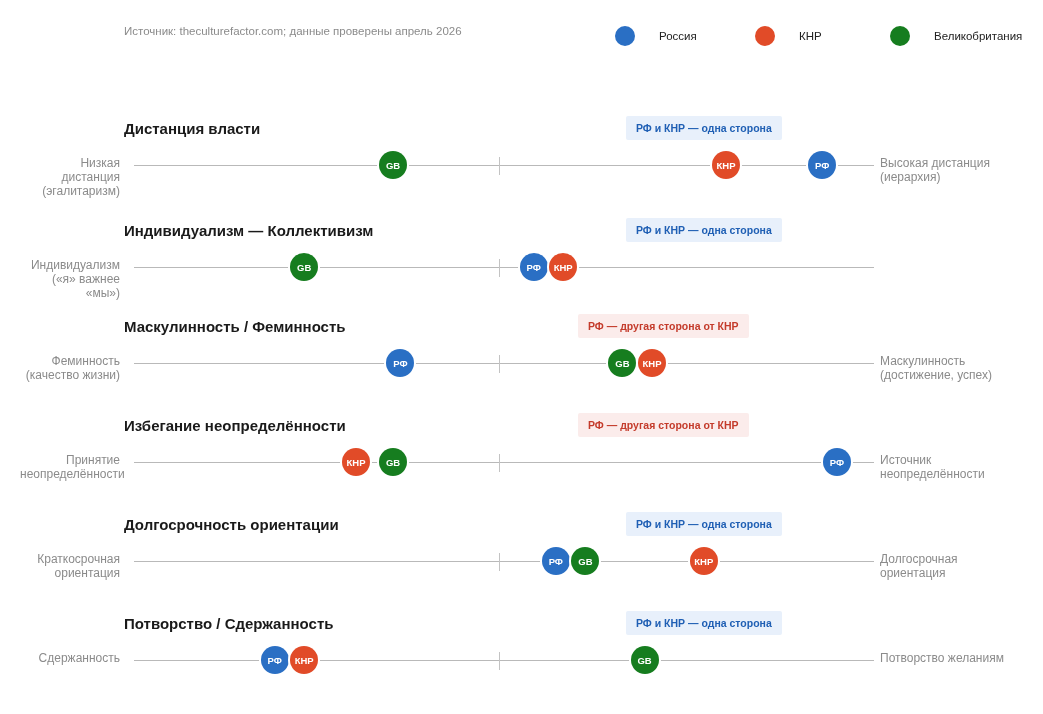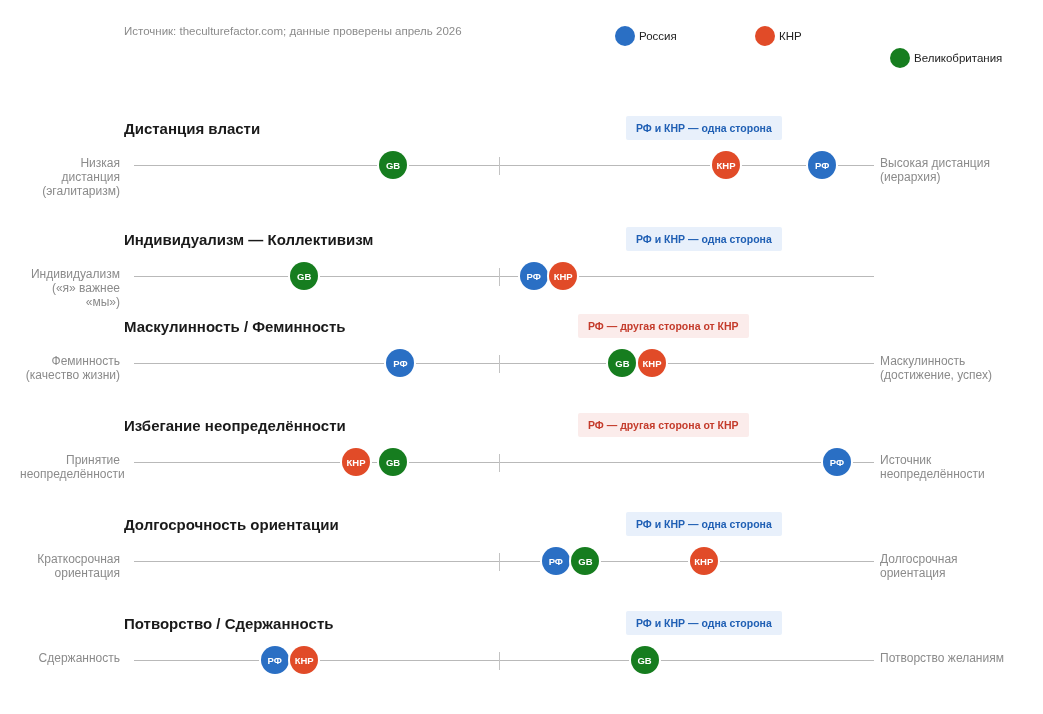--- a/index.html
+++ b/index.html
@@ -17,21 +17,21 @@
   .header{position:absolute;left:124px;top:18px;}
   .title{
     font-size:19px;font-weight:bold;color:#1a1a1a;letter-spacing:.1px;
     margin:0;
   }
   .subtitle{
     font-size:11.5px;color:#8b8b8b;margin-top:7px;
   }
 
   .legend{position:absolute;top:26px;left:615px;width:420px;height:24px;}
-  .legend-item{position:absolute;display:flex;align-items:center;gap:4px;}
+  .legend-item{position:absolute;display:flex;align-items:center;gap:24px;}
   .legend-dot{
     width:20px;height:20px;border-radius:50%;
     display:inline-block;
   }
   .legend-label{font-size:11.5px;color:#222;}
 
   
   .dim{position:absolute;left:0;width:1043px;}
   .dim-title{
     position:absolute;left:124px;top:0;
@@ -80,21 +80,21 @@
 
   <div class="legend">
       <div class="legend-item" style="left: 0px; top: 0px;">
         <span class="legend-dot" style="background: rgb(42, 111, 196);"></span>
         <span class="legend-label">Россия</span>
       </div>
       <div class="legend-item" style="left: 140px; top: 0px;">
         <span class="legend-dot" style="background: rgb(225, 75, 40);"></span>
         <span class="legend-label">КНР</span>
       </div>
-      <div class="legend-item" style="left: 275px; top: 0px; margin-top: 22px;">
+      <div class="legend-item" style="left: 275px; top: 0px;">
         <span class="legend-dot" style="background: rgb(22, 125, 31);"></span>
         <span class="legend-label">Великобритания</span>
       </div>
     </div>
 
   <div id="dims">
       <div class="dim" style="top: 120px; height: 90px;">
         <div class="dim-title">Дистанция власти</div>
         <div class="flag same" style="left: 578px;">РФ и КНР — одна сторона</div>
         <div class="axis"></div>
@@ -104,21 +104,21 @@
           <div>(эгалитаризм)</div>
         </div>
         <div class="lab lab-right">
           <div>Высокая дистанция</div>
           <div>(иерархия)</div>
         </div>
         <div class="marker" style="left: 379px; background: rgb(22, 125, 31);">GB</div>
         <div class="marker" style="left: 712px; background: rgb(225, 75, 40);">КНР</div>
         <div class="marker" style="left: 808.2px; background: rgb(42, 111, 196);">РФ</div>
       </div>
-      <div class="dim" style="top: 231px; height: 90px;">
+      <div class="dim" style="top: 222px; height: 90px;">
         <div class="dim-title">Индивидуализм — Коллективизм</div>
         <div class="flag same" style="left: 578px;">РФ и КНР — одна сторона</div>
         <div class="axis"></div>
         <div class="axis-mid"></div>
         <div class="lab lab-left">
           <div>Индивидуализм</div>
           <div>(«я» важнее «мы»)</div>
         </div>
         <div class="marker" style="left: 290.2px; background: rgb(22, 125, 31);">GB</div>
         <div class="marker" style="left: 519.6px; background: rgb(42, 111, 196);">РФ</div>

